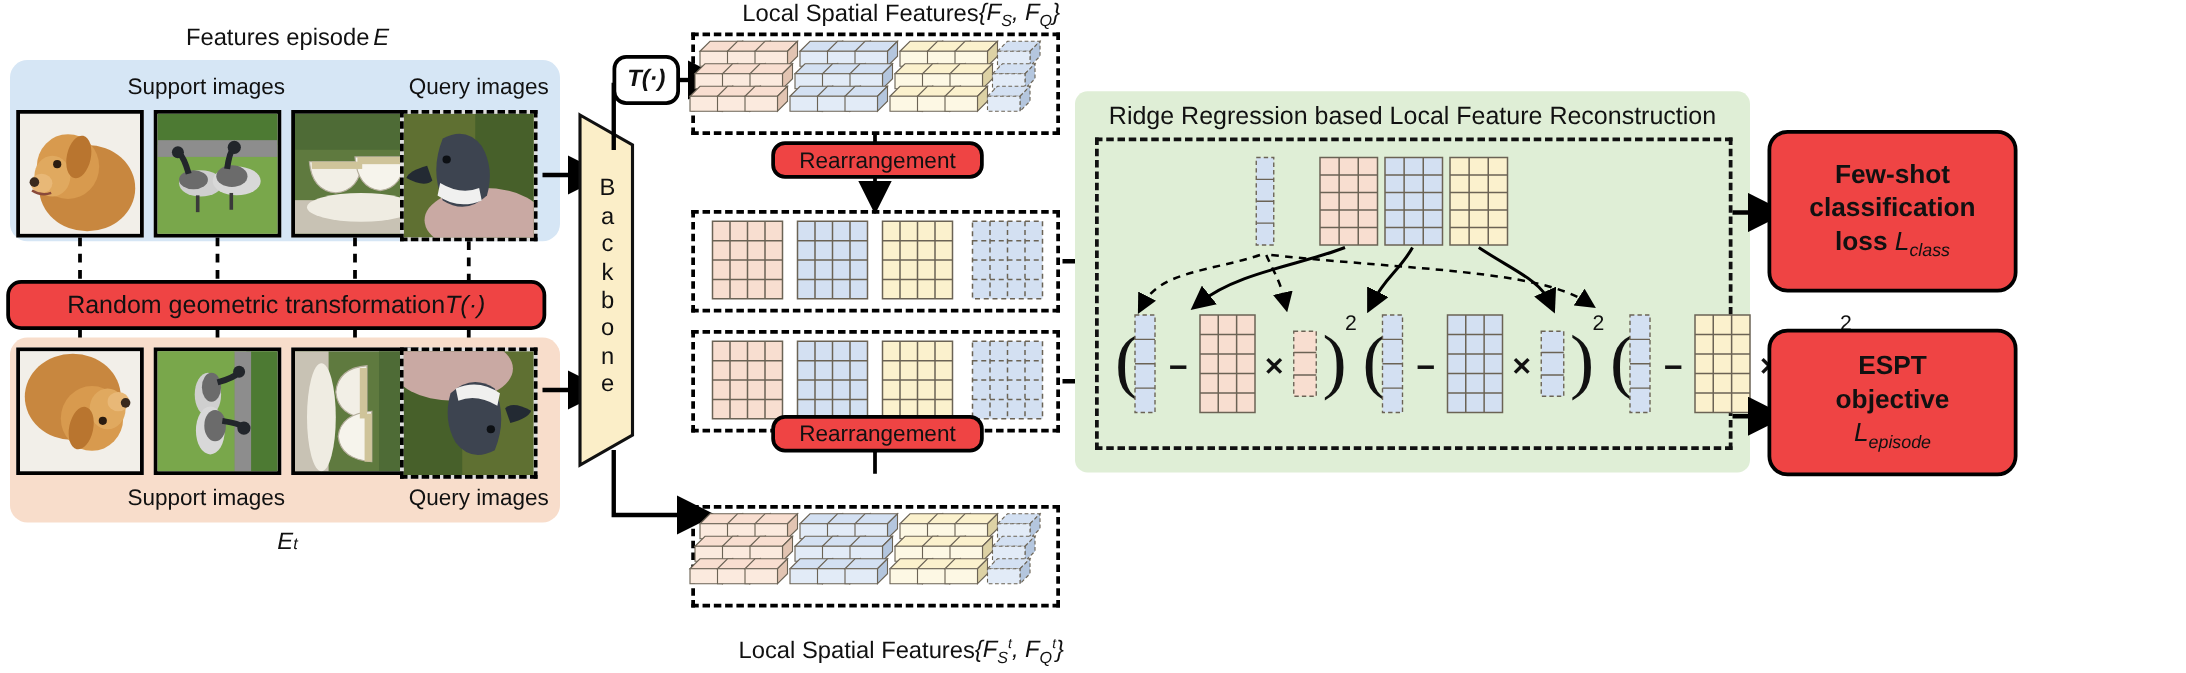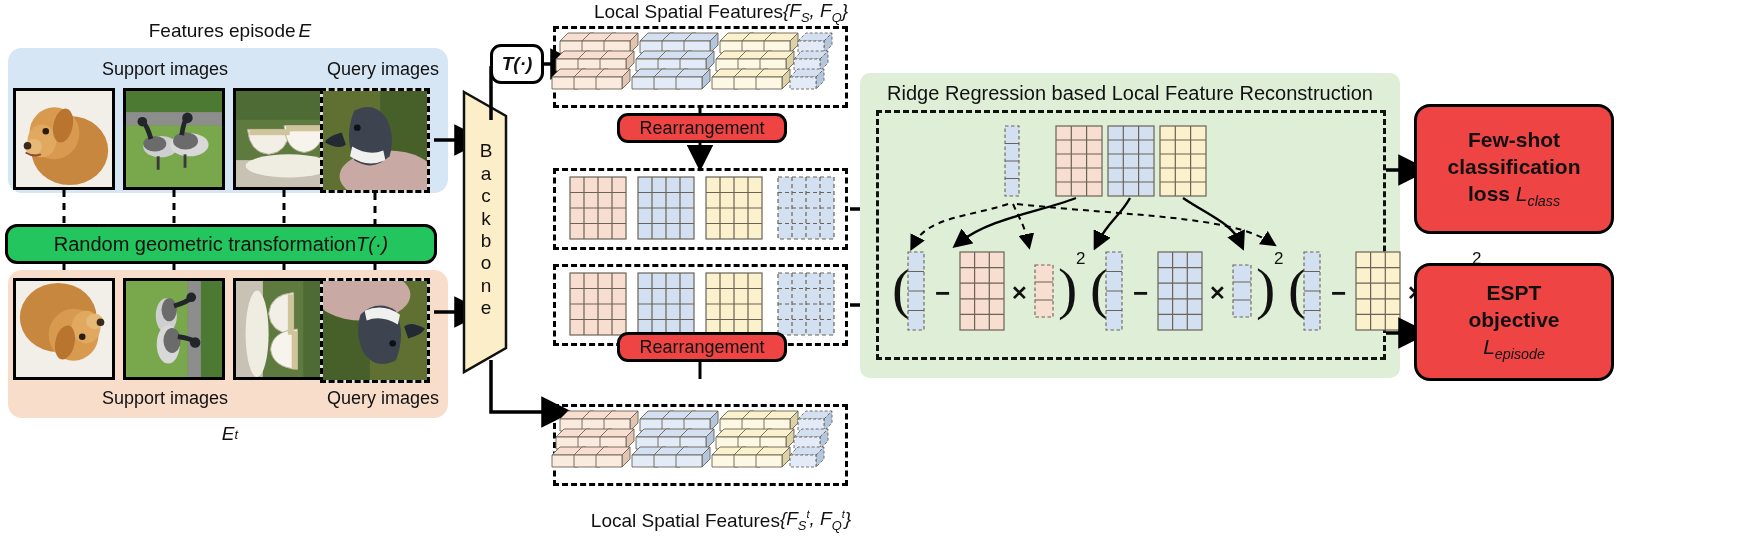--- a/index.html
+++ b/index.html
@@ -15,21 +15,21 @@
 
   .ep-title{font-size:19px;color:#111;}
   .ep-sub{font-size:18px;color:#111;}
 
   .thumb{box-sizing:border-box;border:3px solid #000;background:#ddd;overflow:hidden;}
   .thumb.query{border:3px dashed #000;}
   .thumb > .art{width:100%;height:100%;}
 
   
   .transform-bar{box-sizing:border-box;border:3px solid #000;border-radius:12px;
-                 background:#22c55e;font-size:20px;}
+                 background:#ef4444;font-size:20px;}
   .backbone-label{writing-mode:horizontal-tb;font-size:19px;line-height:1.18;
                   font-weight:400;letter-spacing:0px;}
 
   .tbox{box-sizing:border-box;border:3px solid #000;border-radius:11px;background:#fff;
         font-size:19px;font-weight:bold;font-style:italic;}
 
   .rearr{box-sizing:border-box;border:3px solid #000;border-radius:11px;background:#ef4444;
          font-size:18px;}
 
   

